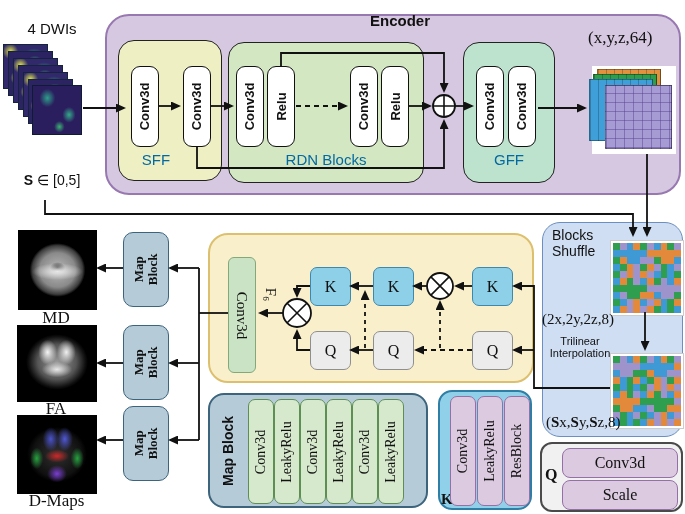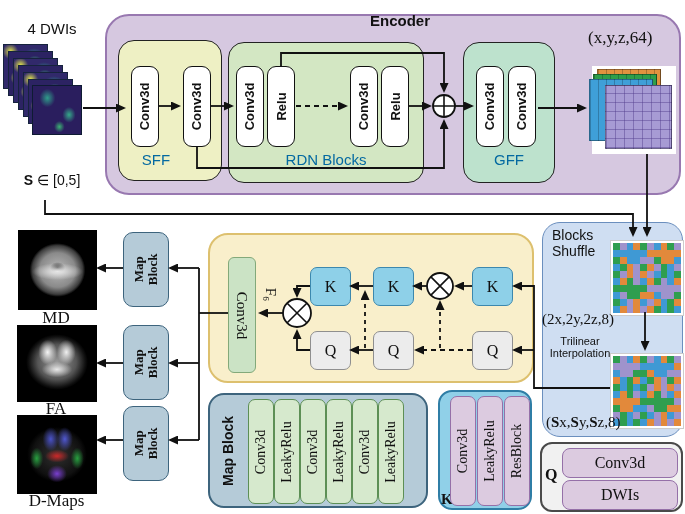--- a/index.html
+++ b/index.html
@@ -475,21 +475,21 @@
     </div>
   <div class="purpvbox" style="left:504px;">
       <div class="vwrap">
         <span class="rot-ccw layerlabel">ResBlock</span>
       </div>
     </div>
 
   <div class="panel qlegend"></div>
   <div class="abs serif bold" style="left:545px;top:466px;font-size:16px;">Q</div>
   <div class="purphbox serif" style="top:448px;">Conv3d</div>
-  <div class="purphbox serif" style="top:480px;">DWIs</div>
+  <div class="purphbox serif" style="top:480px;">Scale</div>
 
   <svg class="overlay" width="685" height="514">
     <defs>
       <marker id="ah" markerWidth="10" markerHeight="9" refX="8" refY="4.5" orient="auto" markerUnits="userSpaceOnUse">
         <path d="M0,0 L10,4.5 L0,9 z" fill="#111"></path>
       </marker>
     </defs>
     <g stroke="#111" stroke-width="1.8" fill="none">
       <path d="M83,108 H124" marker-end="url(#ah)"></path>
       <path d="M159,106 H179" marker-end="url(#ah)"></path>

